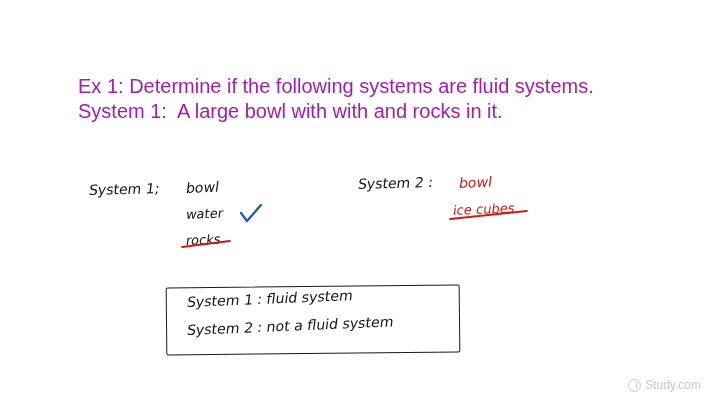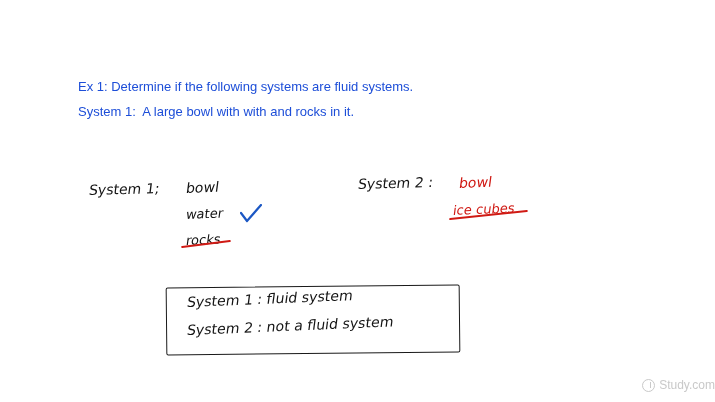--- a/index.html
+++ b/index.html
@@ -21,23 +21,23 @@
     box-sizing: border-box;
   }
   
   .problem {
     position: absolute;
     left: 78px;
     top: 74px;
     width: 560px;
   }
   .problem .line {
-    font-size: 13px;
+    font-size: 20px;
     line-height: 25px;
-    color: #1d4ed8;
+    color: #a21caf;
     white-space: pre;
   }
   
   .hand {
     position: absolute;
     font-family: "DejaVu Sans", sans-serif;
     color: #111111;
     white-space: pre;
   }
   .hand.ink-black {
@@ -104,21 +104,21 @@
     border: 1.6px solid #1a1a1a;
     border-radius: 2px;
     transform: rotate(-0.6deg);
   }
   #hw-concl-1 { left: 186px; top: 294px; font-size: 14px; }
   #hw-concl-2 { left: 186px; top: 322px; font-size: 14px; }
 
   
   #watermark {
     position: absolute;
-    right: 0;
+    right: 14px;
     bottom: 10px;
     display: flex;
     align-items: center;
     gap: 4px;
     color: #c9c9c9;
     font-size: 12px;
     font-family: "Liberation Sans", sans-serif;
   }
   #watermark .wm-mark {
     display: inline-block;

